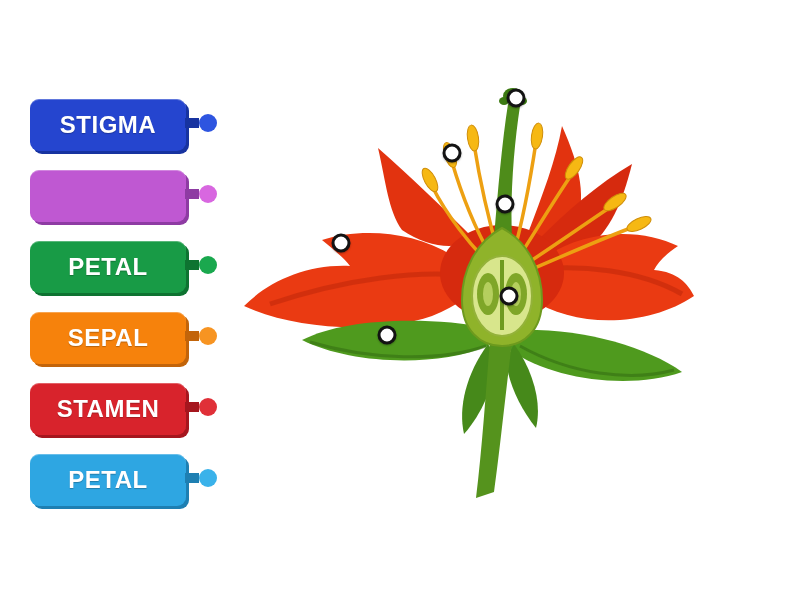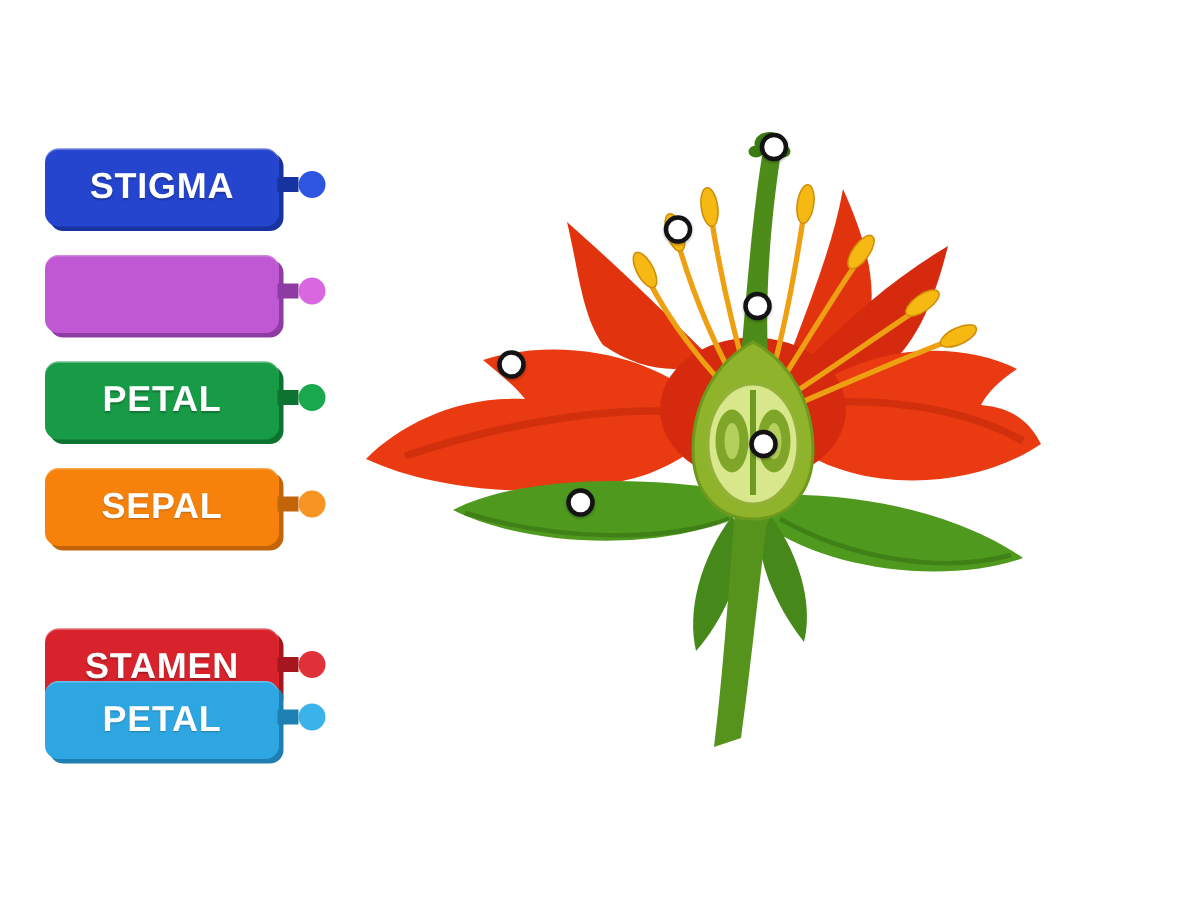--- a/index.html
+++ b/index.html
@@ -124,21 +124,21 @@
   <div class="pill" style="top: 241px; --c: #189b46; --d: #0e7331; --dot: #1aa84e;">
     <span class="txt">PETAL</span>
     <span class="stub"></span>
     <span class="dot"></span>
   </div>
   <div class="pill" style="top: 312px; text-align: right; --c: #f6820c; --d: #c2640a; --dot: #f79422;">
     <span class="txt">SEPAL</span>
     <span class="stub"></span>
     <span class="dot"></span>
   </div>
-  <div class="pill" style="top: 383px; margin-top: 36px; --c: #d8232c; --d: #a5161e; --dot: #e03038;">
+  <div class="pill" style="top: 383px; --c: #d8232c; --d: #a5161e; --dot: #e03038;">
     <span class="txt">STAMEN</span>
     <span class="stub"></span>
     <span class="dot"></span>
   </div>
   <div class="pill" style="top: 454px; --c: #2ea6e2; --d: #1e7fb2; --dot: #3ab2ea;">
     <span class="txt">PETAL</span>
     <span class="stub"></span>
     <span class="dot"></span>
   </div>
 

